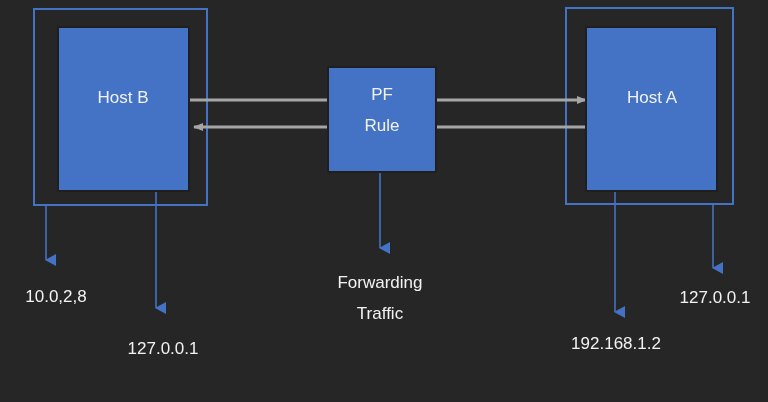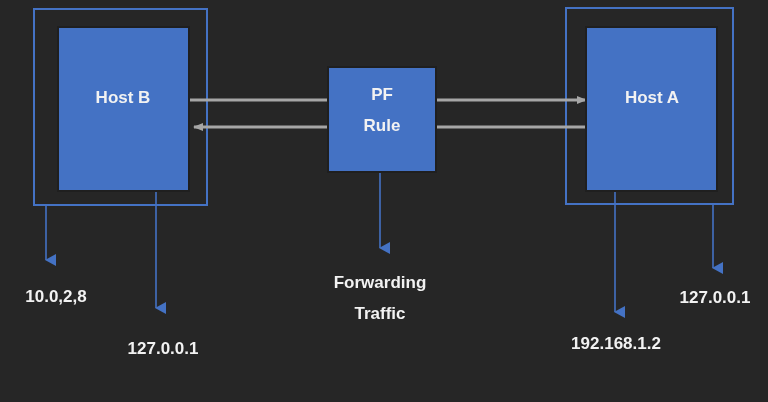--- a/index.html
+++ b/index.html
@@ -8,21 +8,20 @@
     padding: 0;
     background: #262626;
   }
   #canvas {
     position: relative;
     width: 768px;
     height: 402px;
     background: #262626;
     overflow: hidden;
     font-family: "Liberation Sans", sans-serif;
-    font-weight: bold;
   }
   svg#diagram {
     position: absolute;
     left: 0;
     top: 0;
     width: 768px;
     height: 402px;
     display: block;
   }
   .box-label {

